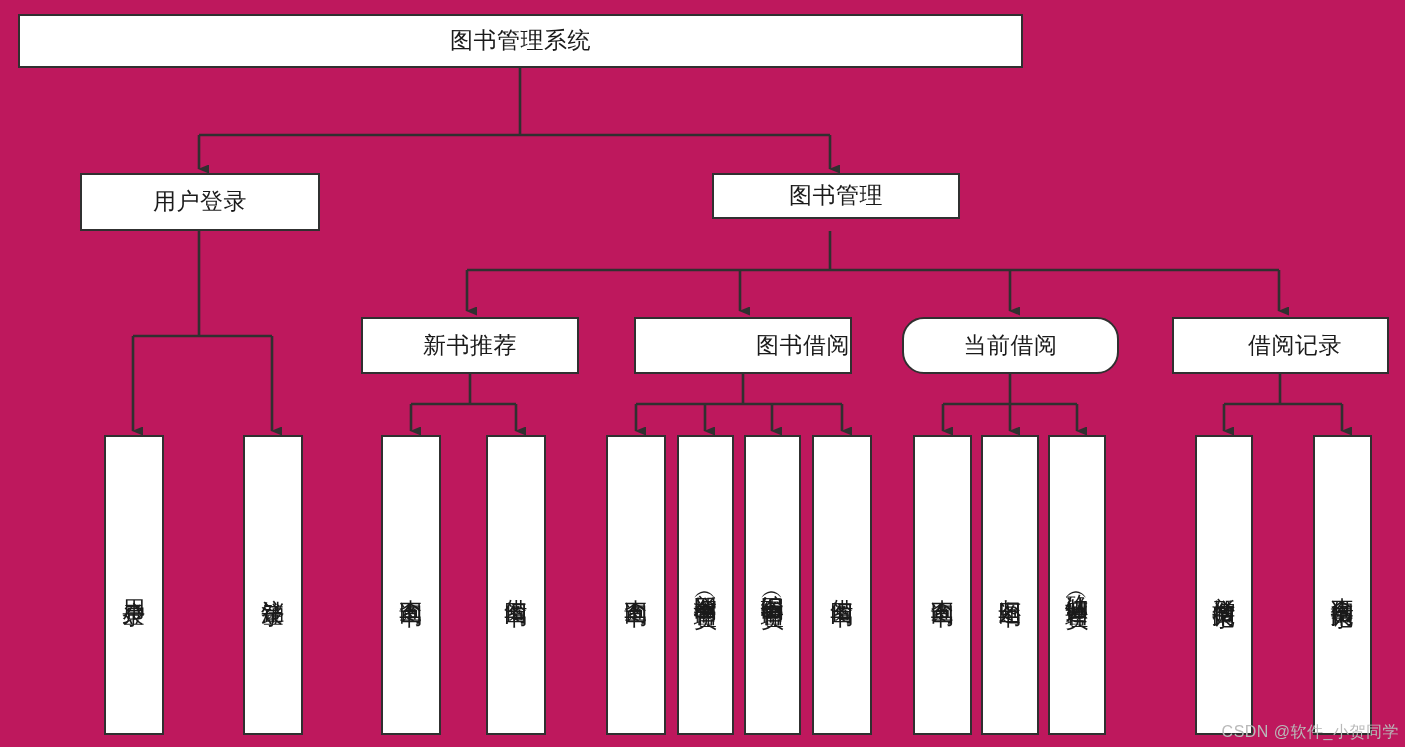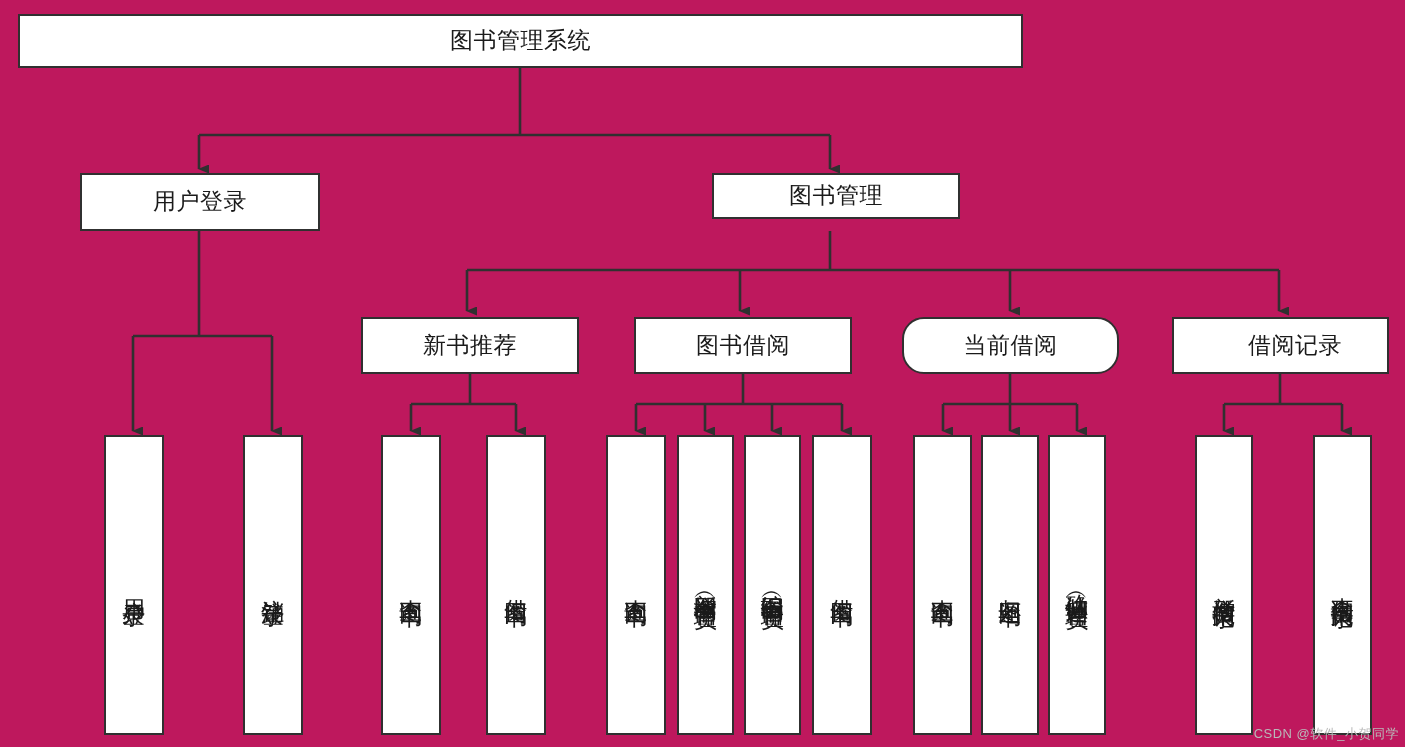--- a/index.html
+++ b/index.html
@@ -65,21 +65,21 @@
     white-space: nowrap;
     max-height: 290px;
   }
   .node-leaf.tall .label {
     max-height: 292px;
   }
   #watermark {
     position: absolute;
     right: 6px;
     bottom: 4px;
-    font-size: 13px;
+    font-size: 16px;
     color: #b9b9b9;
     letter-spacing: 0.5px;
     z-index: 5;
     white-space: nowrap;
   }
 </style>
 </head>
 <body>
 
 <div id="diagram-root">
@@ -141,21 +141,21 @@
   <div class="node node-l1" style="left:80px; top:173px; width:240px; height:58px;">
     <span class="label">用户登录</span>
   </div>
   <div class="node node-l1" style="left:712px; top:173px; width:248px; height:46px;">
     <span class="label">图书管理</span>
   </div>
 
   <div class="node node-l2" style="left:361px; top:317px; width:218px; height:57px;">
     <span class="label">新书推荐</span>
   </div>
-  <div class="node node-l2" style="left:634px; top:317px; width:218px; height:57px;">
+  <div class="node node-l2" style="left:634px; top:317px; width:218px; height:57px;justify-content:flex-end;">
     <span class="label">图书借阅</span>
   </div>
   <div class="node node-l2" style="left:902px; top:317px; width:217px; height:57px;border-radius:22px;">
     <span class="label">当前借阅</span>
   </div>
   <div class="node node-l2" style="left:1172px; top:317px; width:217px; height:57px;padding-left:29px;">
     <span class="label">借阅记录</span>
   </div>
 
   <div class="node node-leaf" style="left:104px; top:435px; width:60px; height:300px;">

